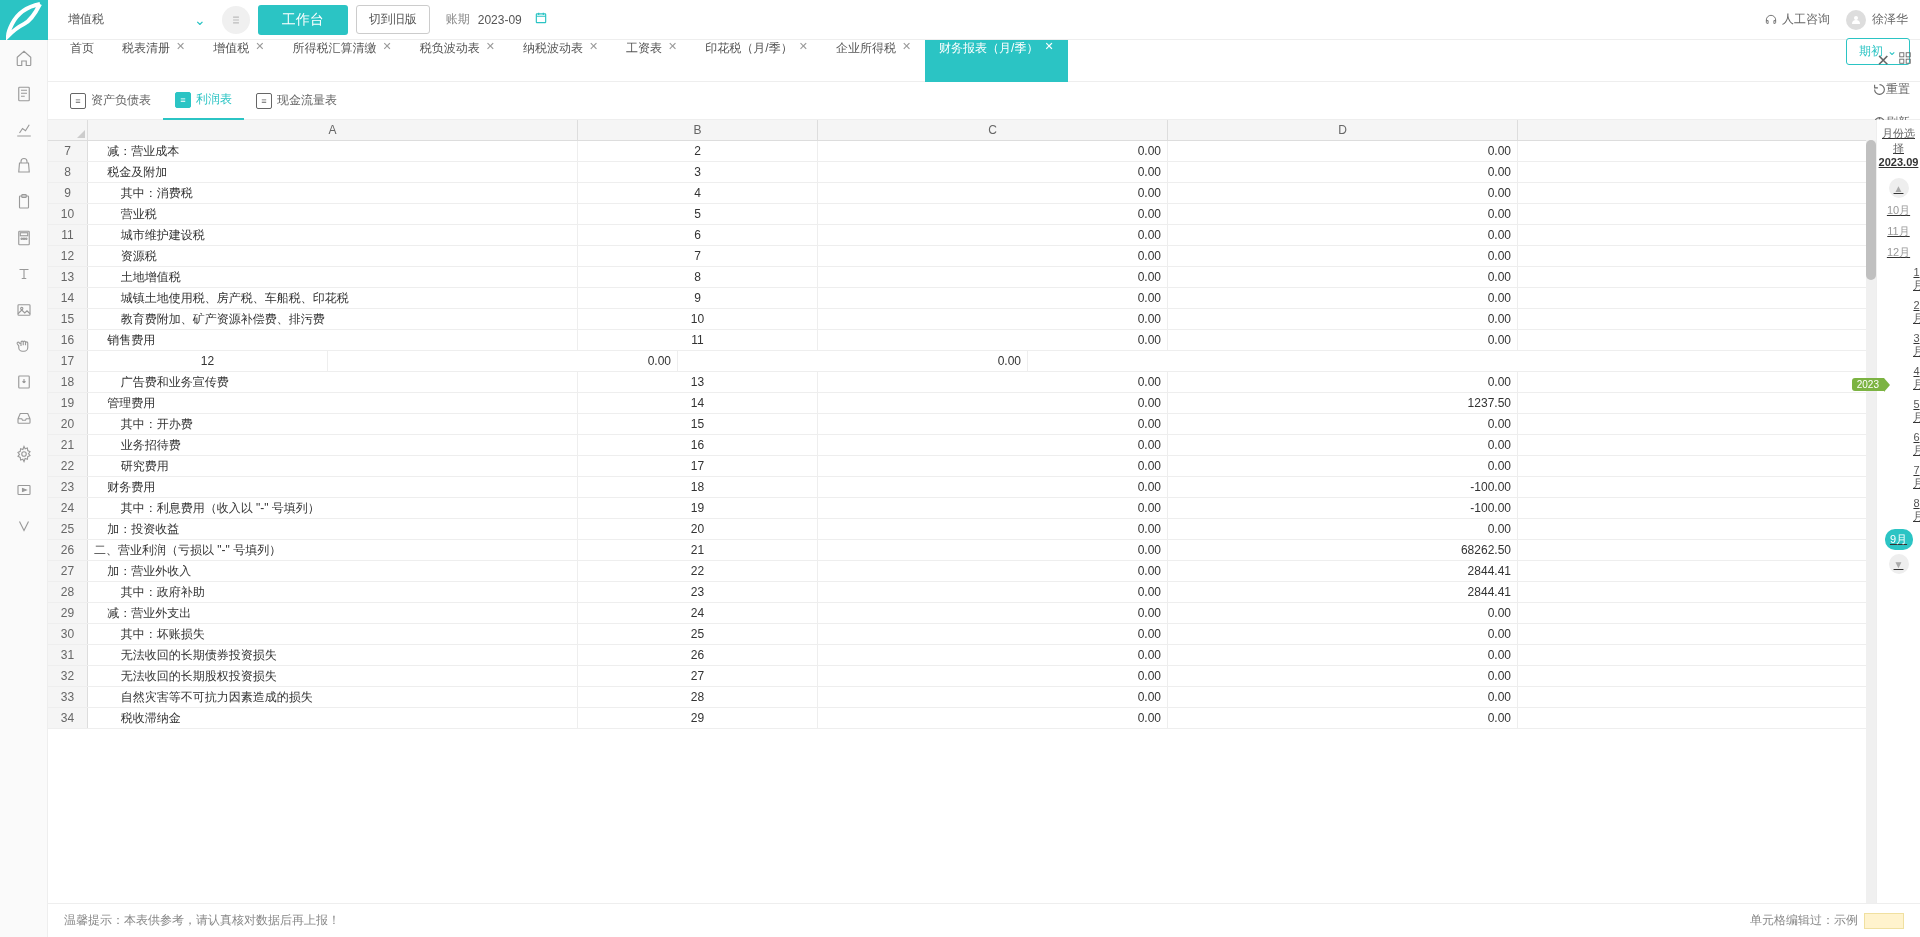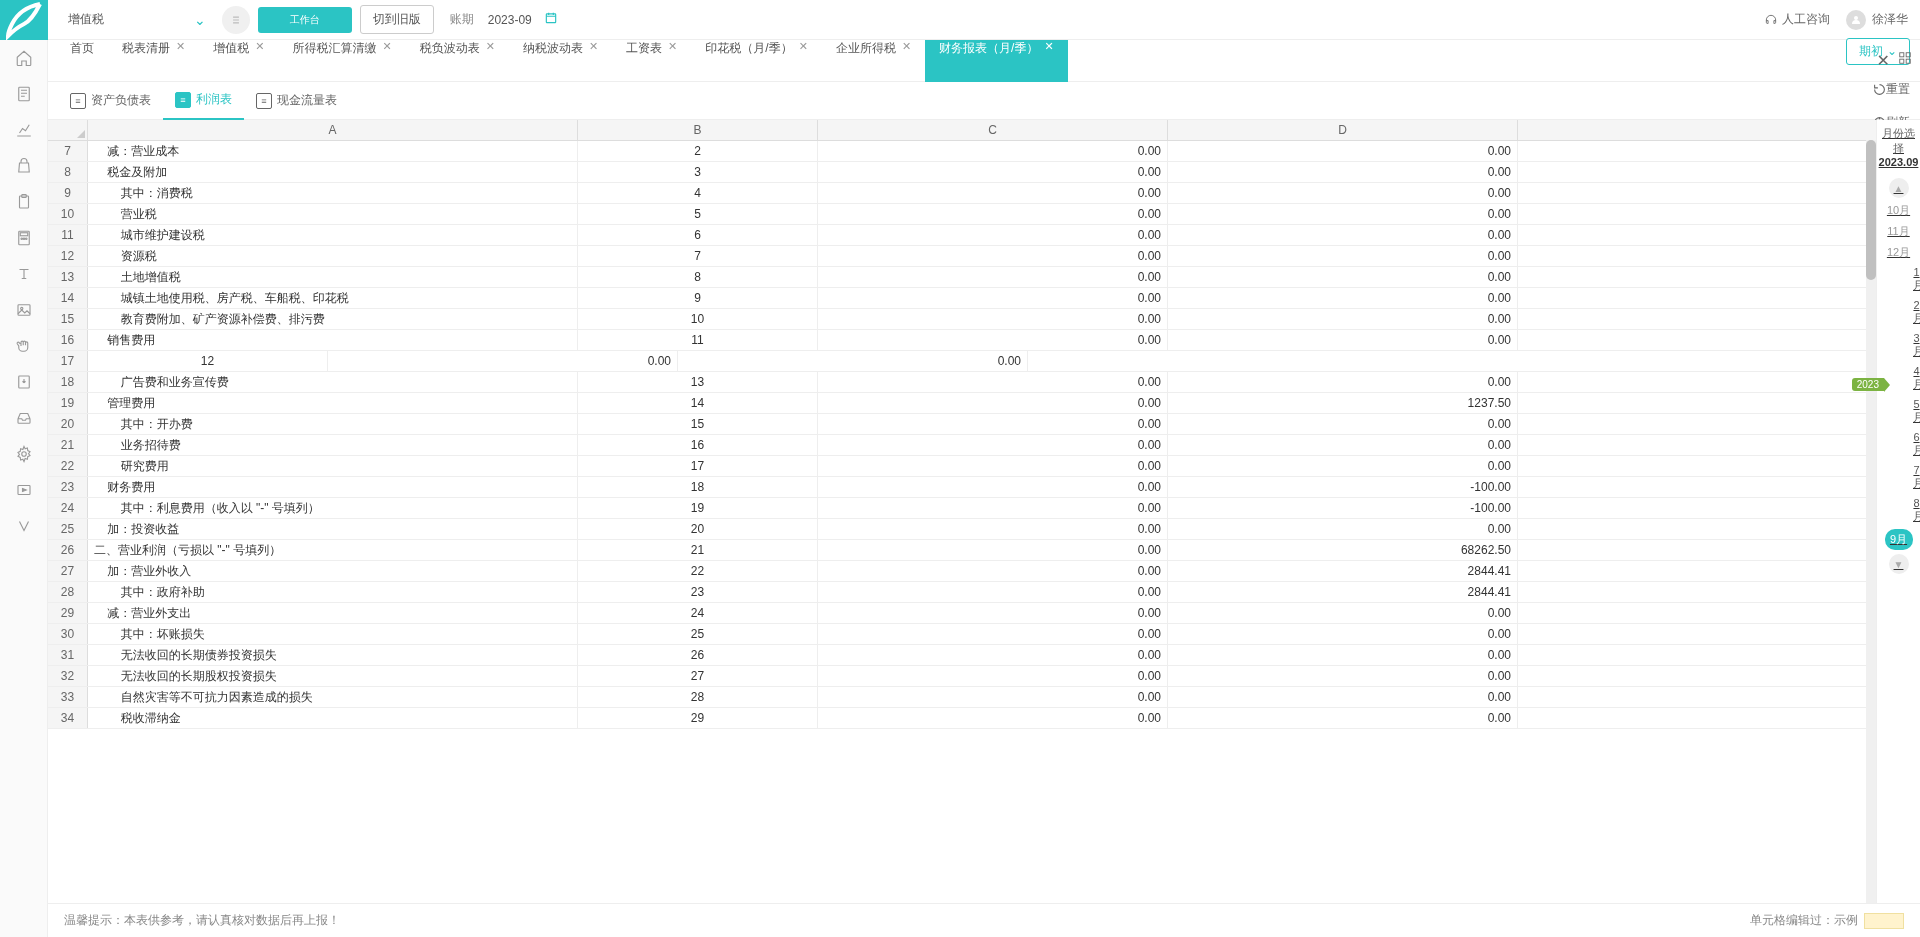--- a/index.html
+++ b/index.html
@@ -7,24 +7,24 @@
 .app { display: flex; height: 100vh; }
 .sidebar { width: 48px; background: #fafafa; border-right: 1px solid #eee; display: flex; flex-direction: column; }
 .logo { width: 48px; height: 40px; background: #2bc4c4; display: flex; align-items: center; justify-content: center; color: #fff; font-size: 20px; }
 .nav-item { width: 48px; height: 36px; display: flex; align-items: center; justify-content: center; color: #999; cursor: pointer; }
 .nav-item svg { width: 18px; height: 18px; }
 .main { flex: 1; display: flex; flex-direction: column; position: relative; }
 .topbar { height: 40px; display: flex; align-items: center; padding: 0 12px; border-bottom: 1px solid #eee; gap: 8px; }
 .dropdown { display: flex; align-items: center; gap: 90px; color: #555; cursor: pointer; padding: 0 8px; }
 .chev { color: #2bc4c4; font-size: 14px; }
 .circle-btn { width: 28px; height: 28px; border-radius: 50%; background: #f0f0f0; display: flex; align-items: center; justify-content: center; color: #bbb; cursor: pointer; }
-.btn-primary { background: #2bc4c4; color: #fff; border: none; padding: 6px 32px; border-radius: 3px; cursor: pointer; font-size: 10px; }
+.btn-primary { background: #2bc4c4; color: #fff; border: none; padding: 6px 24px; border-radius: 3px; cursor: pointer; font-size: 14px; }
 .btn-outline { background: #fff; border: 1px solid #ccc; padding: 5px 12px; border-radius: 3px; cursor: pointer; font-size: 12px; color: #555; }
 .label { color: #888; margin-left: 8px; }
-.period { color: #555; margin-left: 6px; }
+.period { color: #555; }
 .cal-icon { color: #2bc4c4; margin-left: 4px; }
 .top-right { margin-left: auto; display: flex; align-items: center; gap: 16px; color: #666; }
 .avatar { width: 20px; height: 20px; border-radius: 50%; background: #ddd; display: inline-flex; align-items: center; justify-content: center; color: #fff; font-size: 12px; }
 .tabbar { height: 42px; display: flex; align-items: center; padding: 0 8px; border-bottom: 1px solid #eee; gap: 4px; position: relative; }
 .tab { display: flex; align-items: flex-start; gap: 6px; padding: 0 14px; height: 42px; color: #555; cursor: pointer; white-space: nowrap; }
 .tab.active { background: #2bc4c4; color: #fff; }
 .tab .close { color: #999; font-size: 11px; }
 .tab.active .close { color: #fff; }
 .tab-actions { position: absolute; right: 8px; display: flex; gap: 8px; color: #666; }
 .subtabs { height: 38px; display: flex; align-items: center; padding: 0 10px; border-bottom: 1px solid #eee; gap: 0; }

